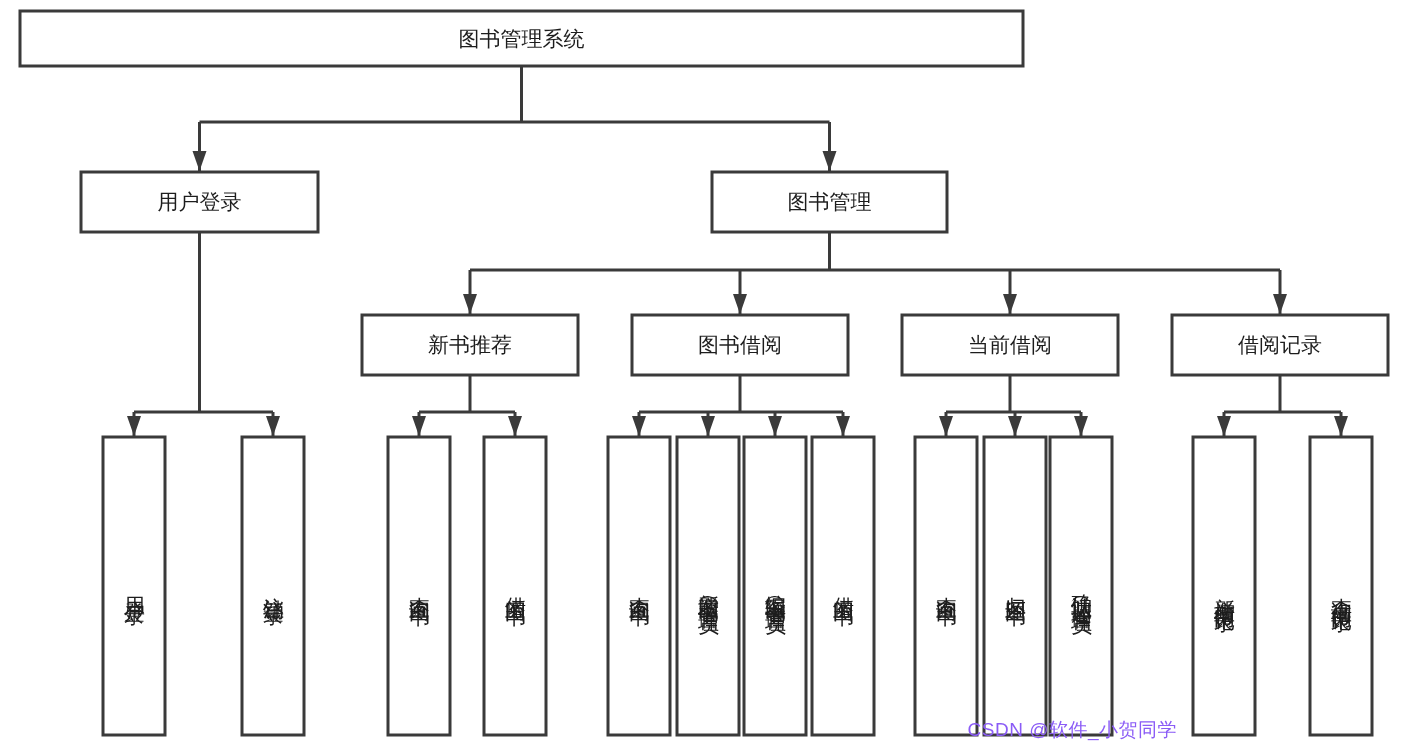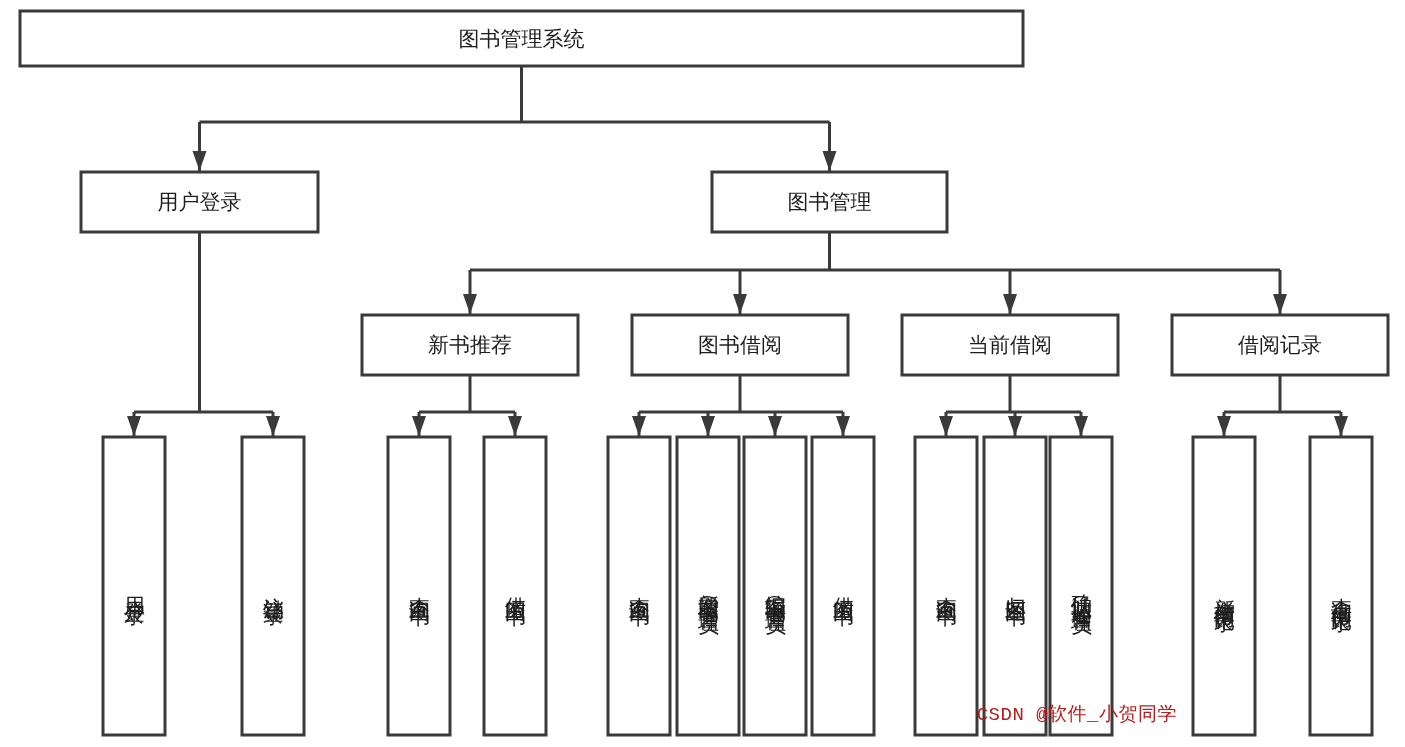--- a/index.html
+++ b/index.html
@@ -59,24 +59,24 @@
     line-height: 1;
     display: flex;
     align-items: center;
     justify-content: center;
     white-space: nowrap;
     pointer-events: none;
   }
   .watermark {
     position: absolute;
     right: 8px;
-    bottom: 20px;
-    font-family: Liberation Mono, monospace;
+    bottom: 4px;
+    font-family: Liberation Sans, sans-serif;
     font-size: 19px;
-    color: #b91c1c;
+    color: #8b5cf6;
     letter-spacing: 0.5px;
     white-space: nowrap;
   }
 </style>
 </head>
 <body>
 
 <div id="diagram-root">
 
   <svg id="tree-svg" viewBox="0 0 1405 747" xmlns="http://www.w3.org/2000/svg">

